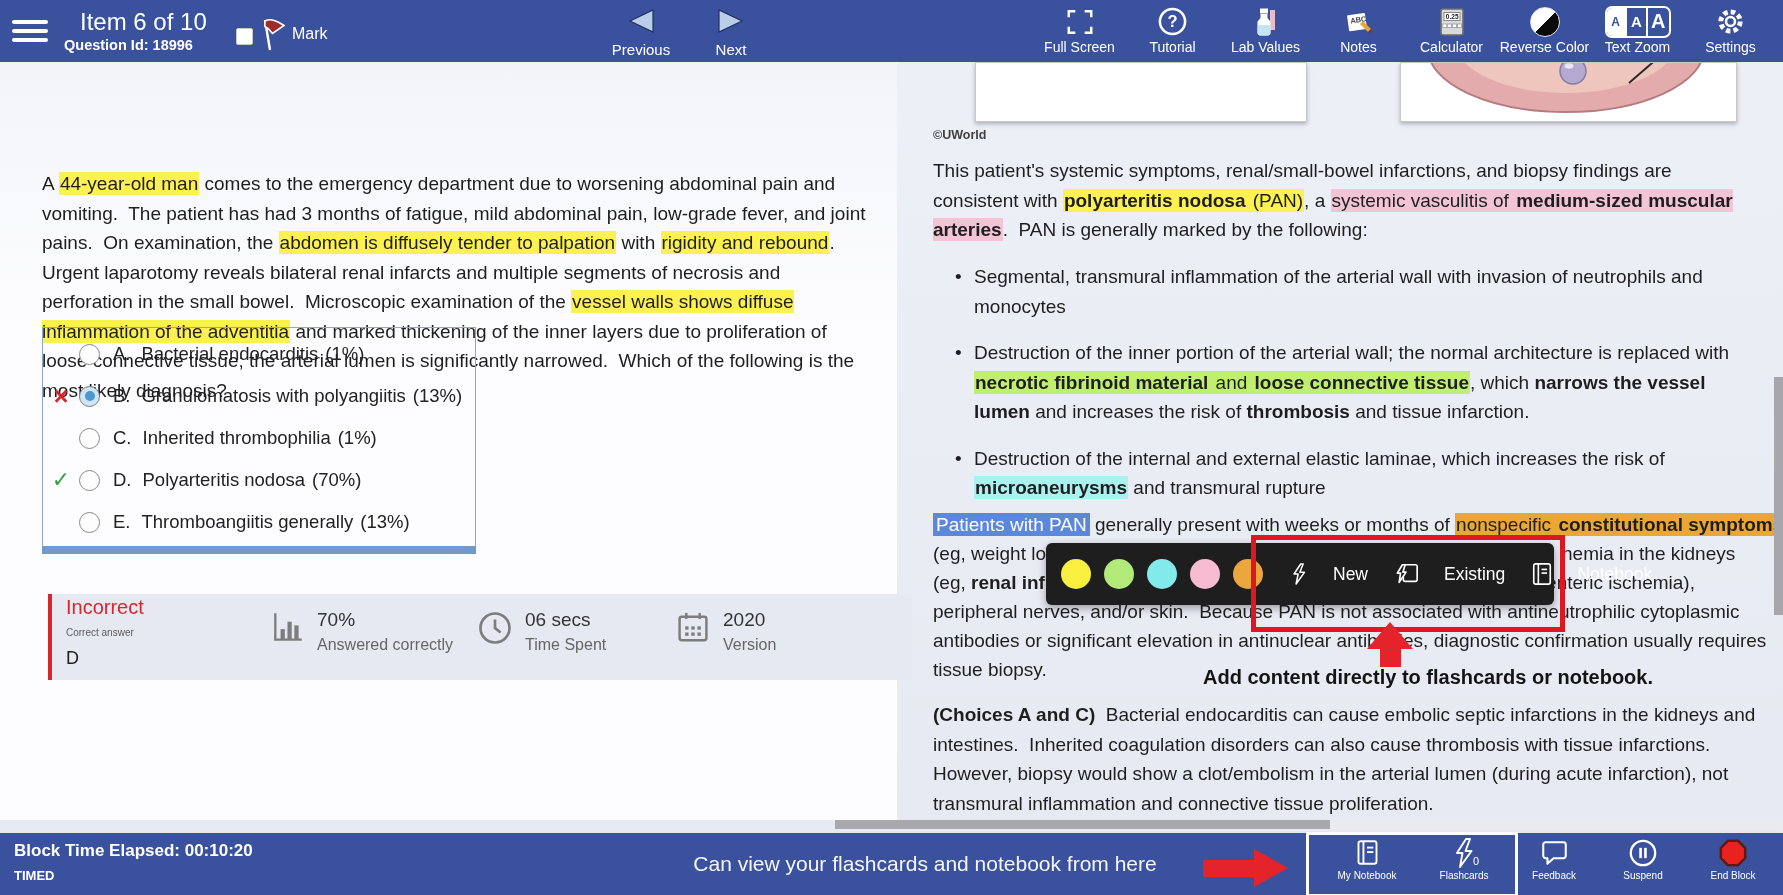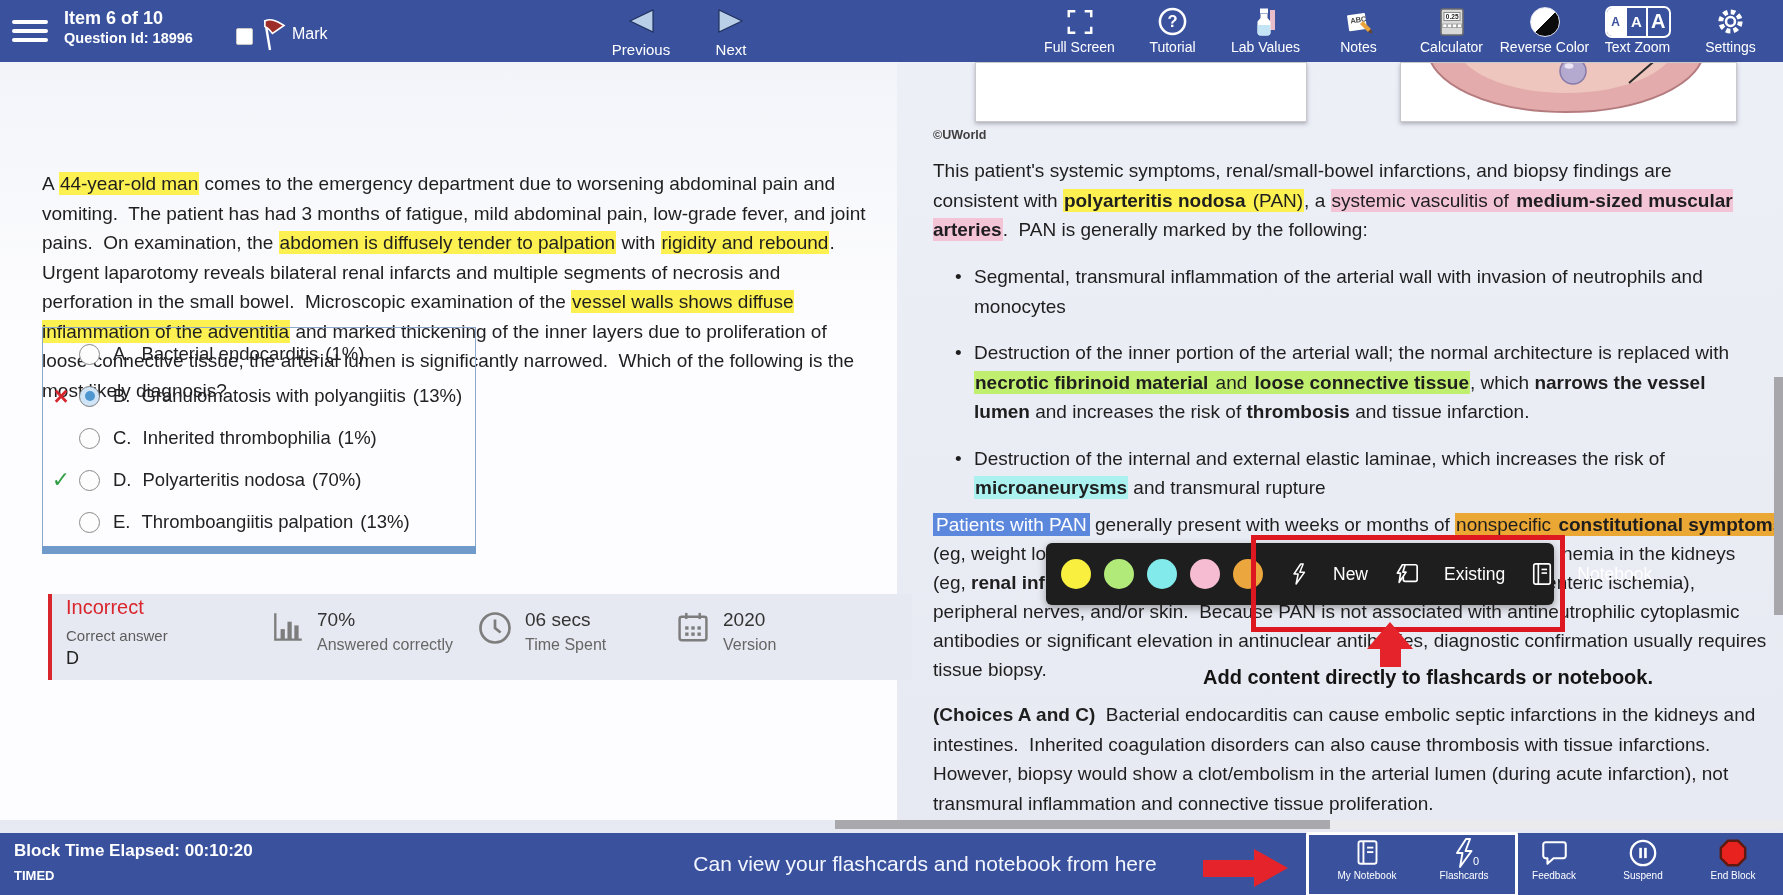--- a/index.html
+++ b/index.html
@@ -5,21 +5,21 @@
   html,body{margin:0;padding:0;background:#cfd3e0;}
   .stage{position:relative;width:1783px;height:895px;overflow:hidden;
     background:linear-gradient(#eef0f8,#e7e9f2);
     font-family:"Liberation Sans","DejaVu Sans",sans-serif;-webkit-font-smoothing:antialiased;}
 
   
   .topbar{position:absolute;left:0;top:0;width:100%;height:62px;background:#3a529e;color:#fff;}
   .hamburger{position:absolute;left:12px;top:15px;width:38px;height:32px;cursor:pointer;}
   .hamburger span{display:block;width:36px;height:4.5px;background:#fff;border-radius:2px;margin:4.5px 0;}
   .item-info{position:absolute;left:64px;top:8px;line-height:1.2;}
-  .item-title{font-size:18px;font-weight:bold;}
+  .item-title{font-size:24px;font-weight:normal;margin-left:16px;}
   .item-qid{font-size:14.5px;font-weight:bold;}
   .mark-group{position:absolute;left:236px;top:16px;display:flex;align-items:center;}
   .mark-checkbox{width:15px;height:15px;background:#fff;border:1px solid #c7c7c7;border-radius:2px;margin-top:4px;}
   .mark-label{font-size:16px;margin-left:4px;}
   .navbtn{position:absolute;top:8px;width:70px;text-align:center;cursor:pointer;}
   .navbtn .nav-label{font-size:15px;margin-top:2px;}
   .tools{position:absolute;left:1033px;top:5px;width:744px;display:flex;}
   .tool{flex:1;text-align:center;cursor:pointer;}
   .tool-icon{height:33px;display:flex;align-items:center;justify-content:center;}
   .tool-label{font-size:14px;margin-top:1px;white-space:nowrap;}
@@ -40,21 +40,21 @@
   .mark-correct{color:#2f9e44;font-size:22px;}
   .radio{width:19px;height:19px;border:1px solid #8a8a8a;border-radius:50%;margin-right:13px;display:flex;align-items:center;justify-content:center;background:#fdfdfd;flex:none;}
   .radio.selected{background:#cfe4f6;border-color:#7b7b7b;}
   .radio-dot{display:none;width:10px;height:10px;border-radius:50%;background:#4e96cf;}
   .radio.selected .radio-dot{display:block;}
   .choice-letter{margin-right:11px;}
   .choice-text{margin-right:7px;}
 
   .result-card{position:absolute;left:48px;top:594px;width:860px;height:86px;background:#e7e9f2;border-left:4px solid #d9252c;}
   .result-status{position:absolute;left:14px;top:2px;font-size:20px;color:#d9252c;}
-  .result-ca-label{position:absolute;left:14px;top:33px;font-size:15px;color:#5c5c5c;}
+  .result-ca-label{position:absolute;left:14px;top:33px;font-size:10px;color:#5c5c5c;}
   .result-ca{position:absolute;left:14px;top:54px;font-size:18px;color:#222;}
   .stat{position:absolute;top:15px;display:flex;gap:11px;}
   .stat-value{font-size:19px;color:#333;}
   .stat-label{font-size:16px;color:#666;margin-top:5px;white-space:nowrap;}
 
   
   .img-card{position:absolute;top:62px;background:#fff;border:1px solid #c9c9cd;box-shadow:0 2px 4px rgba(110,110,125,.5);overflow:hidden;}
   .copyright{position:absolute;left:933px;top:128px;font-size:12.5px;font-weight:bold;color:#3f3f3f;}
   .exp{font-size:19px;line-height:29.5px;color:#1e1e1e;}
   .exp-intro{position:absolute;left:933px;top:156px;width:828px;}
@@ -260,21 +260,21 @@
       <span class="radio"></span>
       <span class="choice-letter">D.</span>
       <span class="choice-text">Polyarteritis nodosa</span>
       <span class="choice-pct">(70%)</span>
     </div>
 
     <div class="choice-row">
       <span class="choice-mark"></span>
       <span class="radio"></span>
       <span class="choice-letter">E.</span>
-      <span class="choice-text">Thromboangiitis palpation</span>
+      <span class="choice-text">Thromboangiitis generally</span>
       <span class="choice-pct">(13%)</span>
     </div>
   </div>
   <div class="answer-bar"></div>
 
   <div class="result-card">
     <div class="result-status">Incorrect</div>
     <div class="result-ca-label">Correct answer</div>
     <div class="result-ca">D</div>
 

